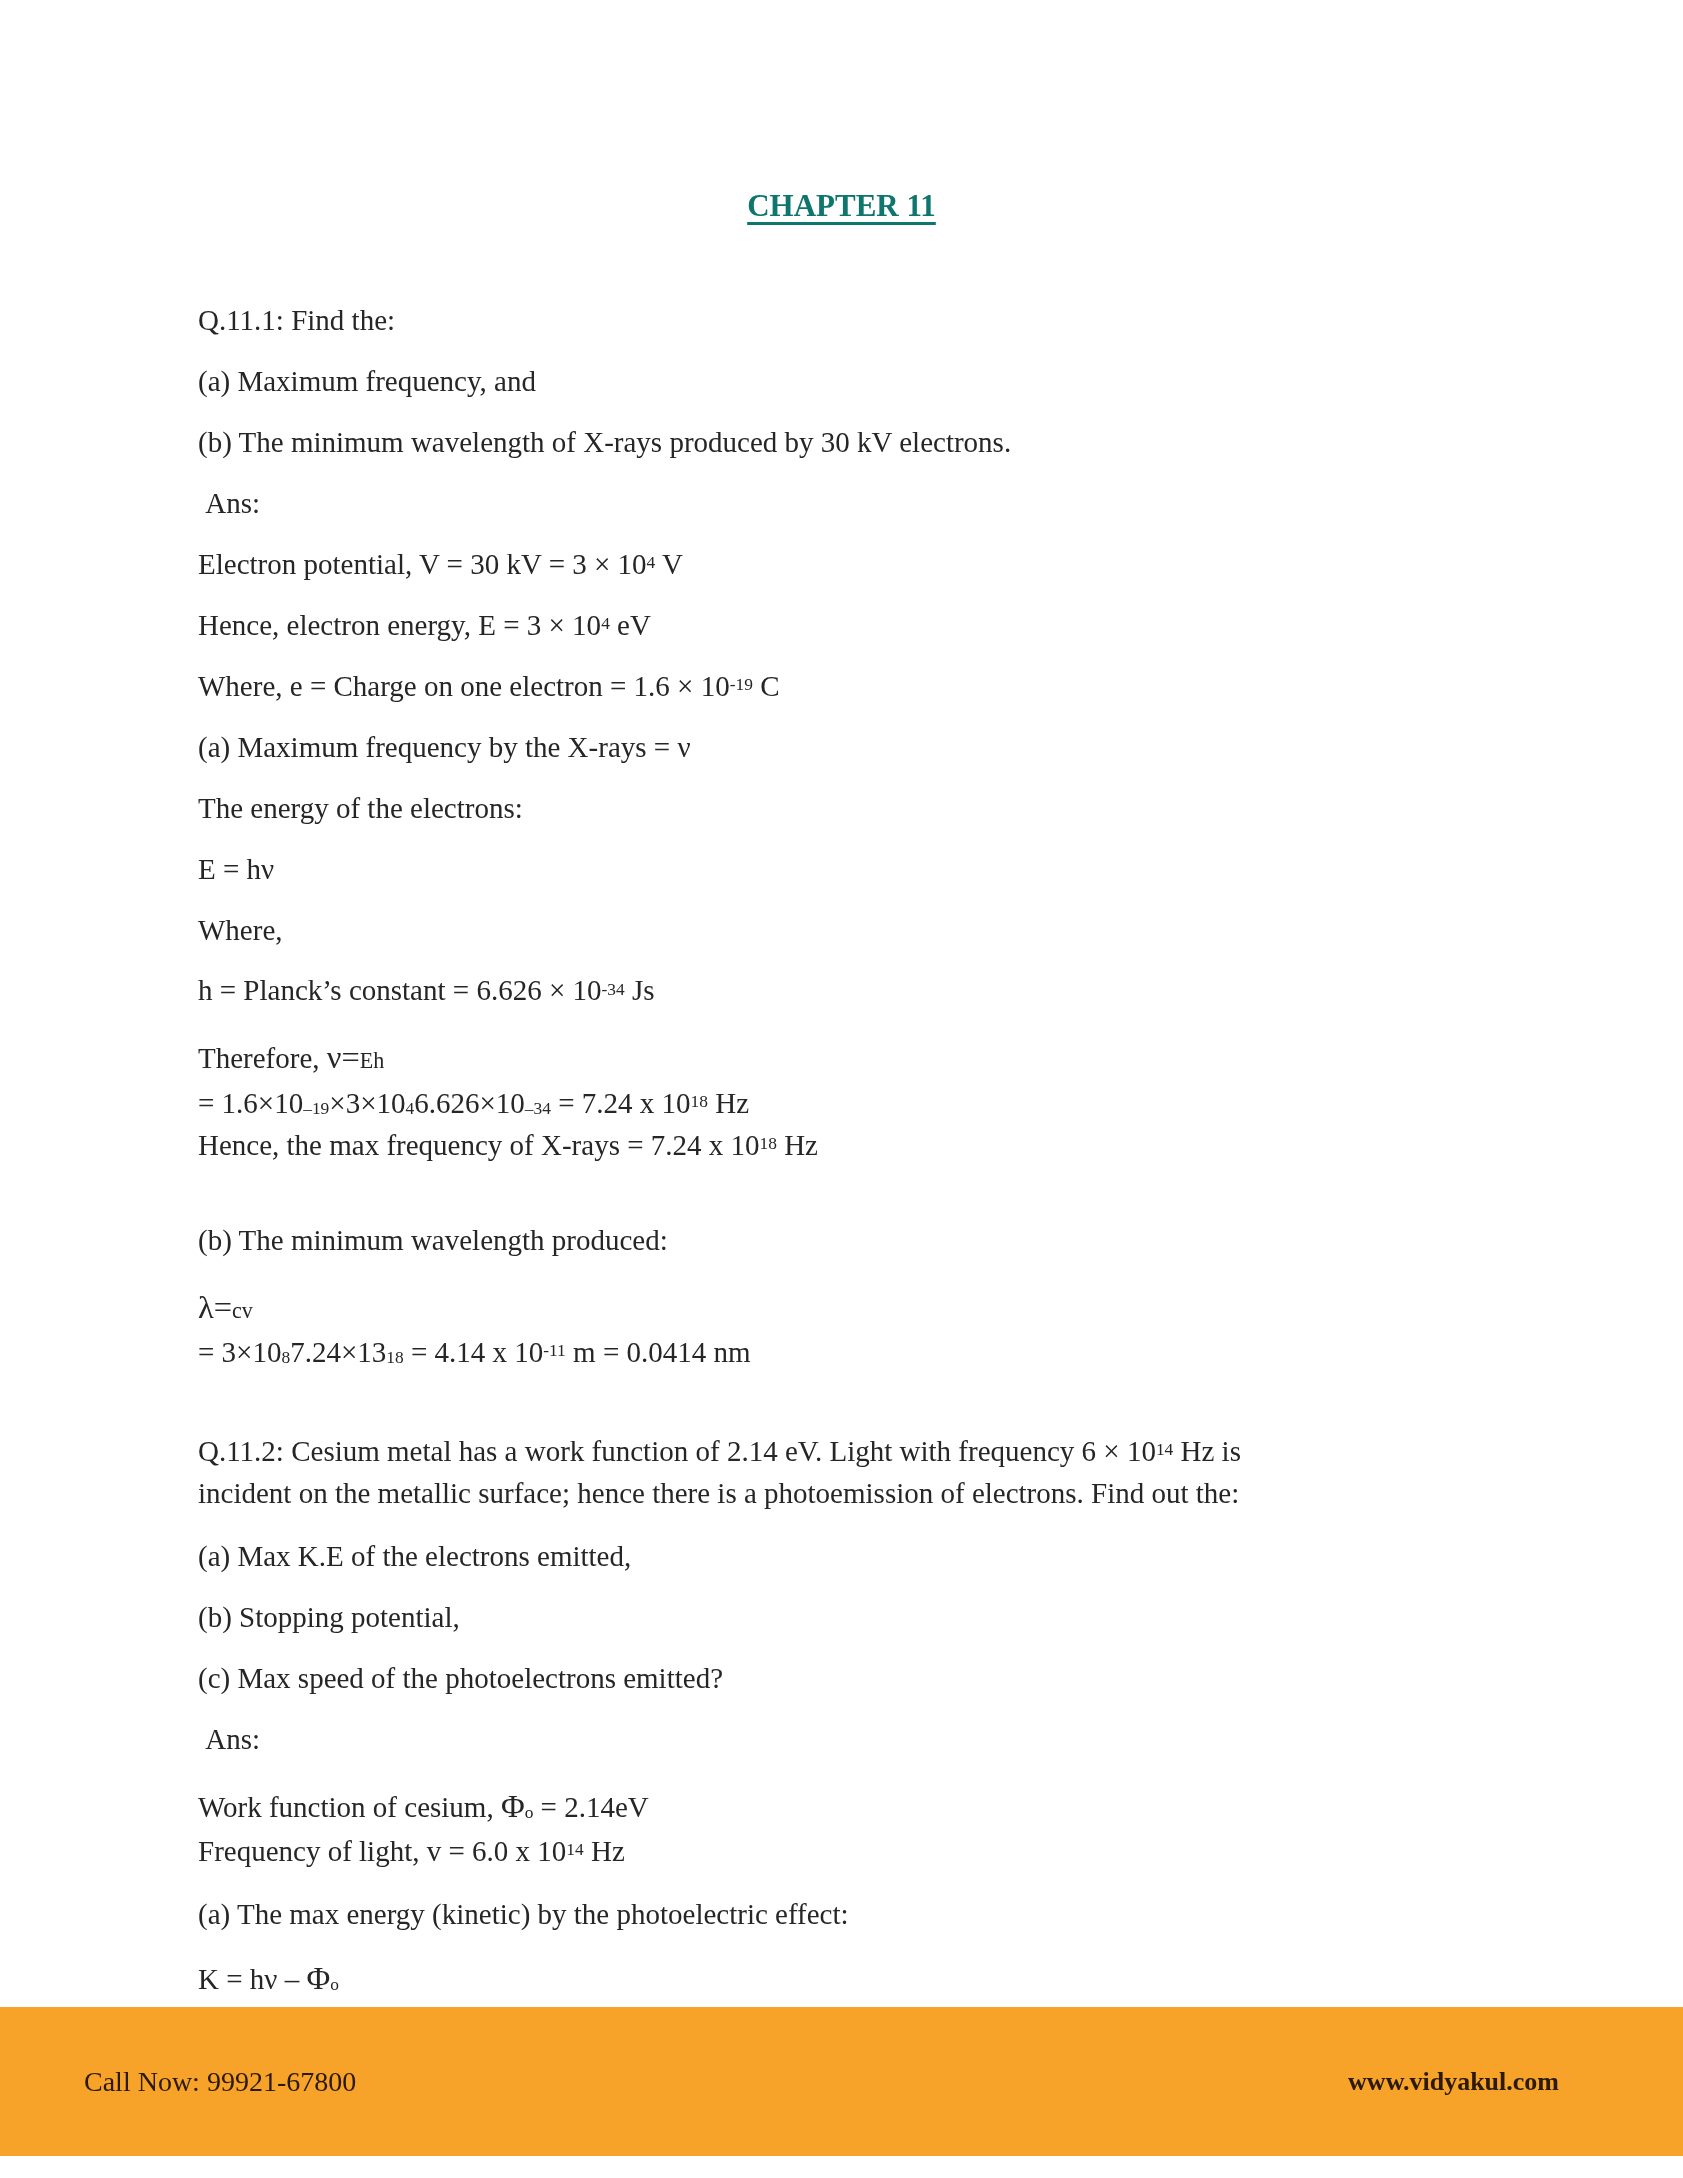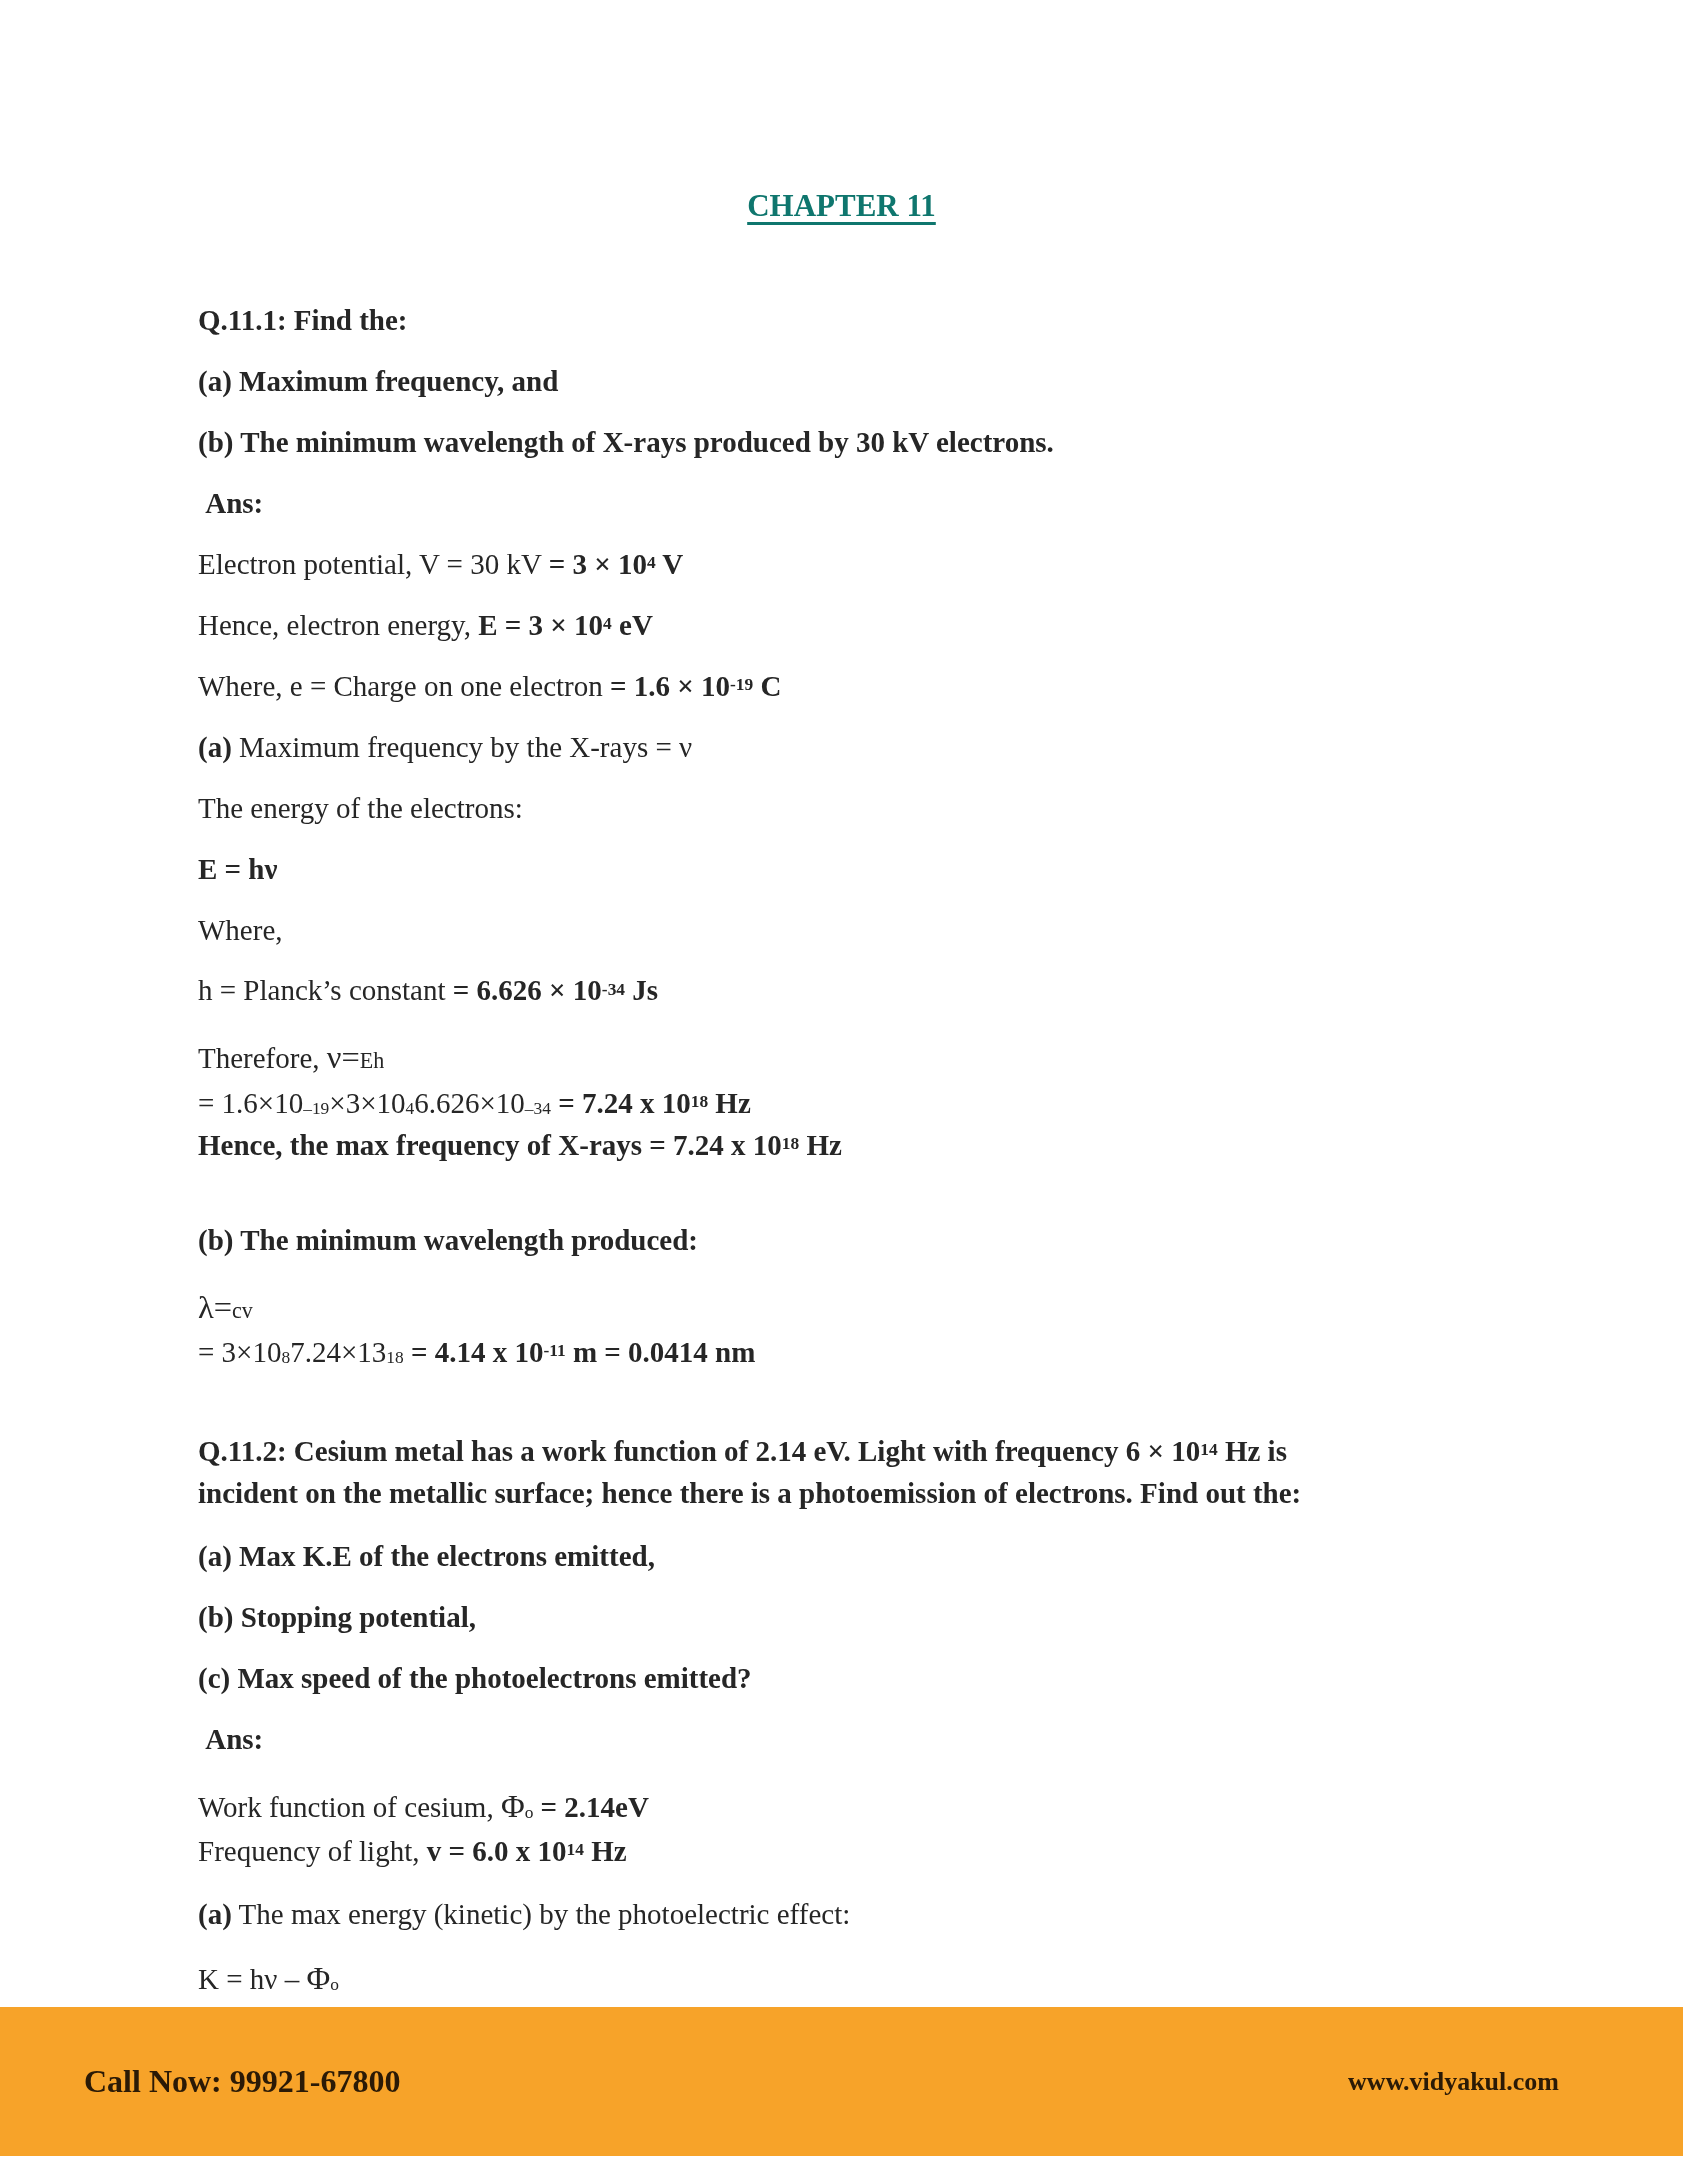--- a/index.html
+++ b/index.html
@@ -26,40 +26,40 @@
     top:303px;
     width:1307px;
   }
   .para{
     margin:0 0 25px 0;
     font-size:29px;
     line-height:1.24;
   }
   .para.tight{line-height:1.45;}
   .para.gap{margin-top:57px;}
-  .b{font-weight:bold;}
+  .b{font-weight:normal;}
   .sup{font-size:0.60em;position:relative;top:-0.34em;}
   .sub{font-size:0.60em;position:relative;top:0.10em;}
   .sm{font-size:0.76em;}
   .lg{font-size:1.12em;}
   .footer{
     position:absolute;
     left:0;
     top:2007px;
     width:100%;
     height:149px;
     box-sizing:border-box;
     display:flex;
     align-items:center;
     justify-content:space-between;
     padding:0 124px 0 84px;
     background:#F7A329;
     color:#2B1A06;
   }
-  .footer .phone{font-size:32px;font-weight:bold;}
+  .footer .phone{font-size:28px;font-weight:normal;}
   .footer .site{font-size:26px;font-weight:bold;}
 </style>
 </head>
 <body>
 
 <div class="page">
 
   <div class="doc-title">
     <span>CHAPTER 11</span>
   </div>

